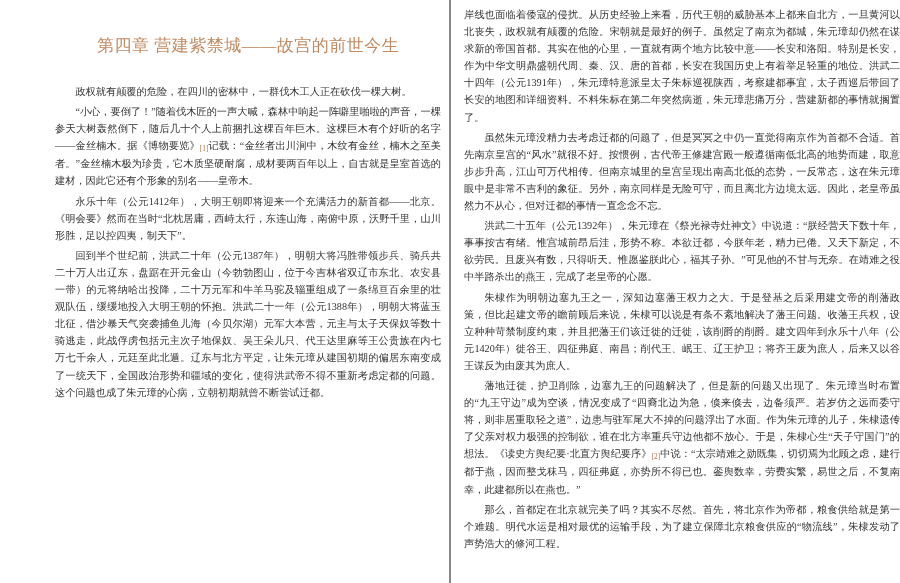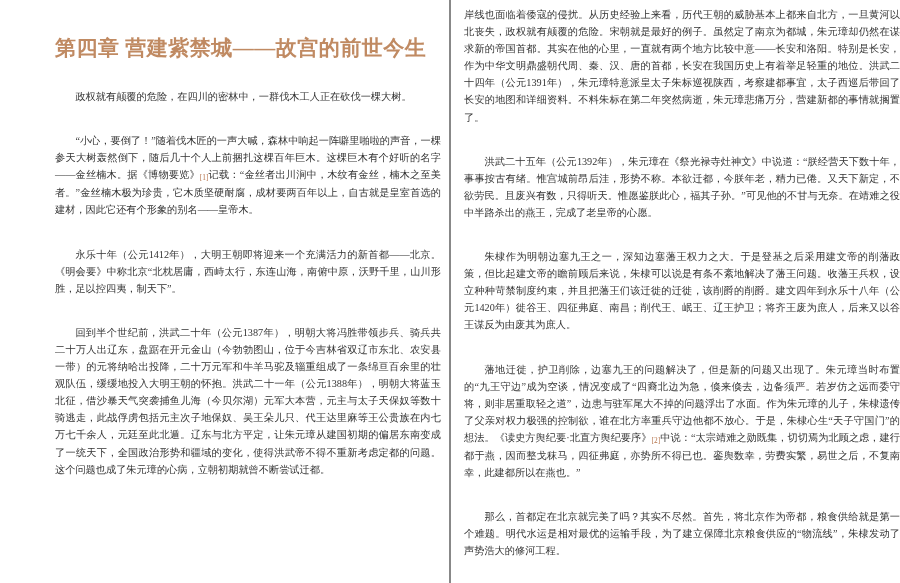--- a/index.html
+++ b/index.html
@@ -48,42 +48,42 @@
   }
 
   #right-column {
     left: 451px;
     width: 449px;
     padding: 0 0 0 13px;
   }
 
   .chapter-title {
     margin: 34px 0 0 0;
-    text-align: left;
-    font-size: 21px;
-    font-weight: bold;
+    text-align: center;
+    font-size: 17px;
+    font-weight: normal;
     letter-spacing: 0.5px;
     color: #c08a62;
     font-family: "Liberation Serif", "DejaVu Serif", serif;
     white-space: nowrap;
   }
 
   p.para {
     margin: 0;
     font-size: 10.2px;
     line-height: 17.1px;
     text-align: justify;
     text-justify: inter-character;
     text-indent: 2em;
     color: #333333;
     word-break: break-all;
   }
 
   p.para.spaced {
-    margin-top: 27px;
+    margin-top: 3px;
   }
 
   p.para.first-body {
     margin-top: 26px;
   }
 
   
   #right-column p.para.continuation {
     text-indent: 0;
     margin-top: 6px;
@@ -107,29 +107,30 @@
   <div id="column-divider"></div>
 
   <div class="column" id="left-column">
 
     <h1 class="chapter-title">第四章 营建紫禁城——故宫的前世今生</h1>
 
     <p class="para first-body">政权就有颠覆的危险，在四川的密林中，一群伐木工人正在砍伐一棵大树。</p>
 
     <p class="para spaced"><span>“小心，要倒了！”随着伐木匠的一声大喊，森林中响起一阵噼里啪啦的声音，一棵参天大树轰然倒下，随后几十个人上前捆扎这棵百年巨木。这棵巨木有个好听的名字——金丝楠木。据《博物要览》</span><span class="fnref">[1]</span><span>记载：“金丝者出川涧中，木纹有金丝，楠木之至美者。”金丝楠木极为珍贵，它木质坚硬耐腐，成材要两百年以上，自古就是皇室首选的建材，因此它还有个形象的别名——皇帝木。</span></p>
 
-    <p class="para spaced">永乐十年（公元1412年），大明王朝即将迎来一个充满活力的新首都——北京。《明会要》中称北京“北枕居庸，西峙太行，东连山海，南俯中原，沃野千里，山川形胜，足以控四夷，制天下”。</p>
+    <p class="para spaced">永乐十年（公元1412年），大明王朝即将迎来一个充满活力的新首都——北京。《明会要》然而在当时“北枕居庸，西峙太行，东连山海，南俯中原，沃野千里，山川形胜，足以控四夷，制天下”。</p>
     <p class="para spaced">回到半个世纪前，洪武二十年（公元1387年），明朝大将冯胜带领步兵、骑兵共二十万人出辽东，盘踞在开元金山（今勃勃图山，位于今吉林省双辽市东北、农安县一带）的元将纳哈出投降，二十万元军和牛羊马驼及辎重组成了一条绵亘百余里的壮观队伍，缓缓地投入大明王朝的怀抱。洪武二十一年（公元1388年），明朝大将蓝玉北征，借沙暴天气突袭捕鱼儿海（今贝尔湖）元军大本营，元主与太子天保奴等数十骑逃走，此战俘虏包括元主次子地保奴、吴王朵儿只、代王达里麻等王公贵族在内七万七千余人，元廷至此北遁。辽东与北方平定，让朱元璋从建国初期的偏居东南变成了一统天下，全国政治形势和疆域的变化，使得洪武帝不得不重新考虑定都的问题。这个问题也成了朱元璋的心病，立朝初期就曾不断尝试迁都。</p>
 
   </div>
 
   <div class="column" id="right-column">
 
     <p class="para continuation">岸线也面临着倭寇的侵扰。从历史经验上来看，历代王朝的威胁基本上都来自北方，一旦黄河以北丧失，政权就有颠覆的危险。宋朝就是最好的例子。虽然定了南京为都城，朱元璋却仍然在谋求新的帝国首都。其实在他的心里，一直就有两个地方比较中意——长安和洛阳。特别是长安，作为中华文明鼎盛朝代周、秦、汉、唐的首都，长安在我国历史上有着举足轻重的地位。洪武二十四年（公元1391年），朱元璋特意派皇太子朱标巡视陕西，考察建都事宜，太子西巡后带回了长安的地图和详细资料。不料朱标在第二年突然病逝，朱元璋悲痛万分，营建新都的事情就搁置了。</p>
 
+    <p class="para spaced">虽然朱元璋没精力去考虑迁都的问题了，但是冥冥之中仍一直觉得南京作为首都不合适。首先南京皇宫的“风水”就很不好。按惯例，古代帝王修建宫殿一般遵循南低北高的地势而建，取意步步升高，江山可万代相传。但南京城里的皇宫呈现出南高北低的态势，一反常态，这在朱元璋眼中是非常不吉利的象征。另外，南京同样是无险可守，而且离北方边境太远。因此，老皇帝虽然力不从心，但对迁都的事情一直念念不忘。</p>
     <p class="para spaced">洪武二十五年（公元1392年），朱元璋在《祭光禄寺灶神文》中说道：“朕经营天下数十年，事事按古有绪。惟宫城前昂后洼，形势不称。本欲迁都，今朕年老，精力已倦。又天下新定，不欲劳民。且废兴有数，只得听天。惟愿鉴朕此心，福其子孙。”可见他的不甘与无奈。在靖难之役中半路杀出的燕王，完成了老皇帝的心愿。</p>
     <p class="para spaced">朱棣作为明朝边塞九王之一，深知边塞藩王权力之大。于是登基之后采用建文帝的削藩政策，但比起建文帝的瞻前顾后来说，朱棣可以说是有条不紊地解决了藩王问题。收藩王兵权，设立种种苛禁制度约束，并且把藩王们该迁徙的迁徙，该削爵的削爵。建文四年到永乐十八年（公元1420年）徙谷王、四征弗庭、南昌；削代王、岷王、辽王护卫；将齐王废为庶人，后来又以谷王谋反为由废其为庶人。</p>
 
     <p class="para spaced"><span>藩地迁徙，护卫削除，边塞九王的问题解决了，但是新的问题又出现了。朱元璋当时布置的“九王守边”成为空谈，情况变成了“四裔北边为急，倏来倏去，边备须严。若岁仿之远而委守将，则非居重取轻之道”，边患与驻军尾大不掉的问题浮出了水面。作为朱元璋的儿子，朱棣遗传了父亲对权力极强的控制欲，谁在北方率重兵守边他都不放心。于是，朱棣心生“天子守国门”的想法。《读史方舆纪要·北直方舆纪要序》</span><span class="fnref">[2]</span><span>中说：“太宗靖难之勋既集，切切焉为北顾之虑，建行都于燕，因而整戈秣马，四征弗庭，亦势所不得已也。銮舆数幸，劳费实繁，易世之后，不复南幸，此建都所以在燕也。”</span></p>
 
     <p class="para spaced">那么，首都定在北京就完美了吗？其实不尽然。首先，将北京作为帝都，粮食供给就是第一个难题。明代水运是相对最优的运输手段，为了建立保障北京粮食供应的“物流线”，朱棣发动了声势浩大的修河工程。</p>
 
   </div>
 
 </div>

